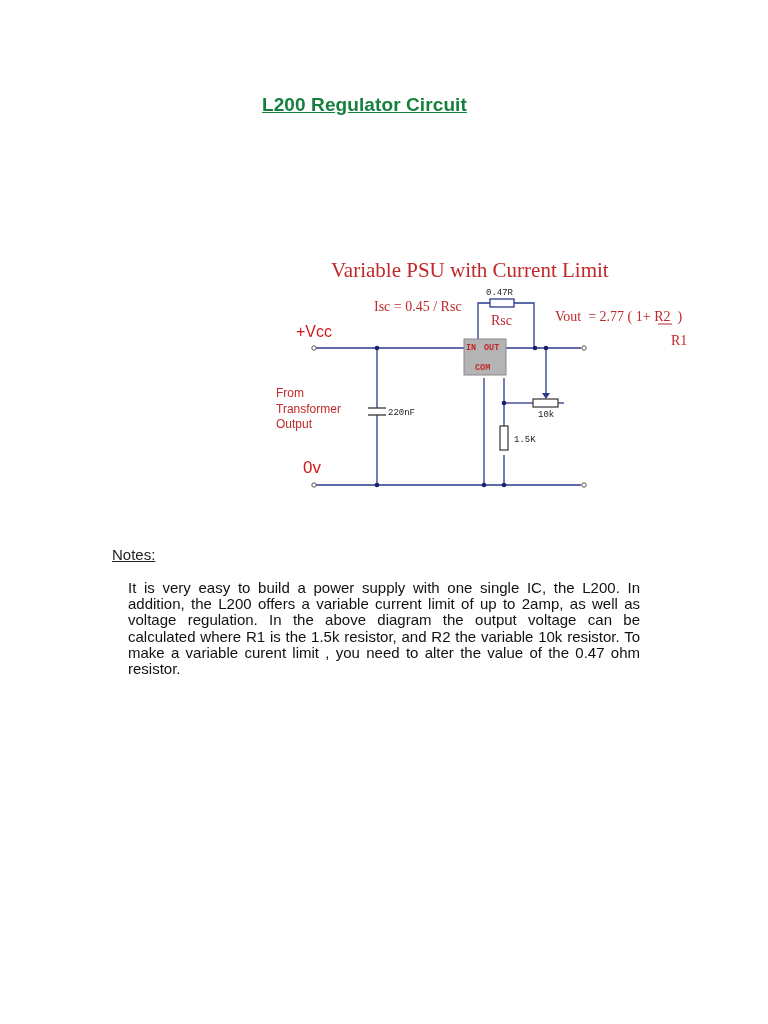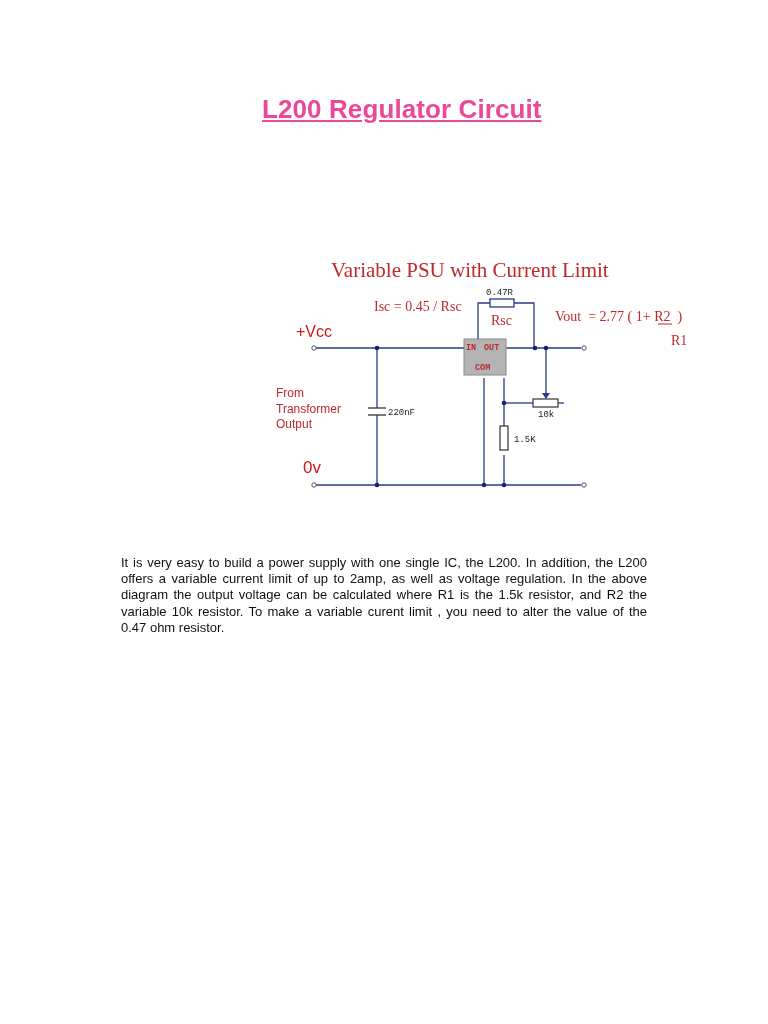--- a/index.html
+++ b/index.html
@@ -2,32 +2,32 @@
 <html><head>
   <meta charset="utf-8">
   <style>
     html, body { margin: 0; padding: 0; }
     body {
       width: 768px; height: 1024px; background: #ffffff; position: relative; overflow: hidden;
       font-family: "Liberation Sans", sans-serif;
     }
     .page-title {
       position: absolute; left: 262px; top: 94px;
-      font-family: "Liberation Sans", sans-serif; font-weight: bold; font-size: 26px;
-      color: #ec4899; text-decoration: underline; white-space: nowrap; letter-spacing: 0.1px;
+      font-family: "Liberation Sans", sans-serif; font-weight: bold; font-size: 19px;
+      color: #15803d; text-decoration: underline; white-space: nowrap; letter-spacing: 0.1px;
     }
     .diagram { position: absolute; left: 230px; top: 250px; width: 440px; height: 250px; margin-left: 38px; }
     .notes { position: absolute; left: 112px; top: 546px; width: 544px; color: #111; }
     .notes-heading {
       font-family: "Liberation Sans", sans-serif; font-size: 15px; text-decoration: underline;
       line-height: 18px; color: #222;
     }
     .notes-body {
-      font-family: "Liberation Sans", sans-serif; font-size: 13px; line-height: 16.2px;
-      text-align: justify; color: #111; margin: 9px;
+      font-family: "Liberation Sans", sans-serif; font-size: 15px; line-height: 16.2px;
+      text-align: justify; color: #111; margin: 16px;
     }
     svg text { white-space: pre; }
   </style>
 </head>
 <body>
 
 <div class="page-title">L200 Regulator Circuit</div>
 
 <div class="diagram">
   <svg width="440" height="250" viewBox="0 0 440 250" xmlns="http://www.w3.org/2000/svg">
@@ -97,14 +97,15 @@
       <circle cx="278" cy="98" r="2.3"></circle>
       <circle cx="236" cy="153" r="2.3"></circle>
       <circle cx="109" cy="235" r="2.3"></circle>
       <circle cx="216" cy="235" r="2.3"></circle>
       <circle cx="236" cy="235" r="2.3"></circle>
     </g>
   </svg>
 </div>
 
 <div class="notes">
+  <div class="notes-heading">Notes:</div>
   <p class="notes-body">It is very easy to build a power supply with one single IC, the L200. In addition, the L200 offers a variable current limit of up to 2amp, as well as voltage regulation. In the above diagram the output voltage can be calculated where R1 is the 1.5k resistor, and R2 the variable 10k resistor. To make a variable curent limit , you need to alter the value of the 0.47 ohm resistor.</p>
 </div>
 
 </body></html>

